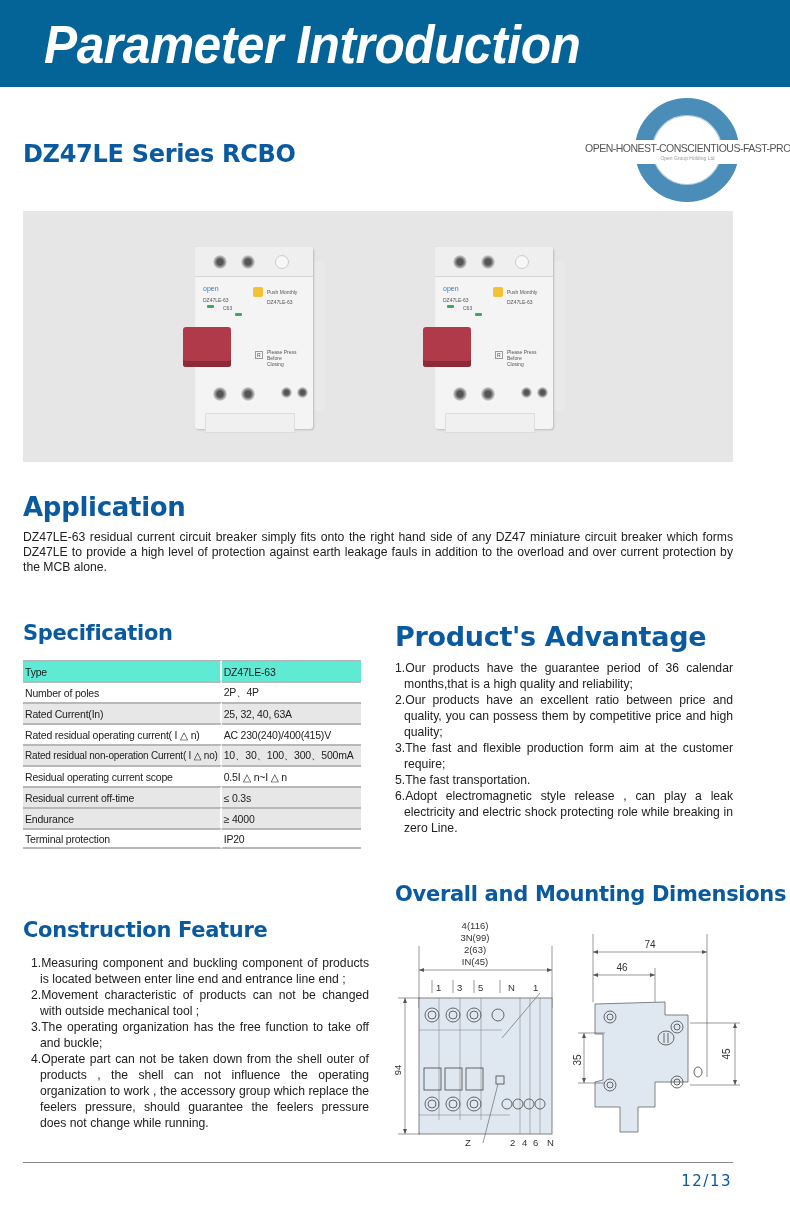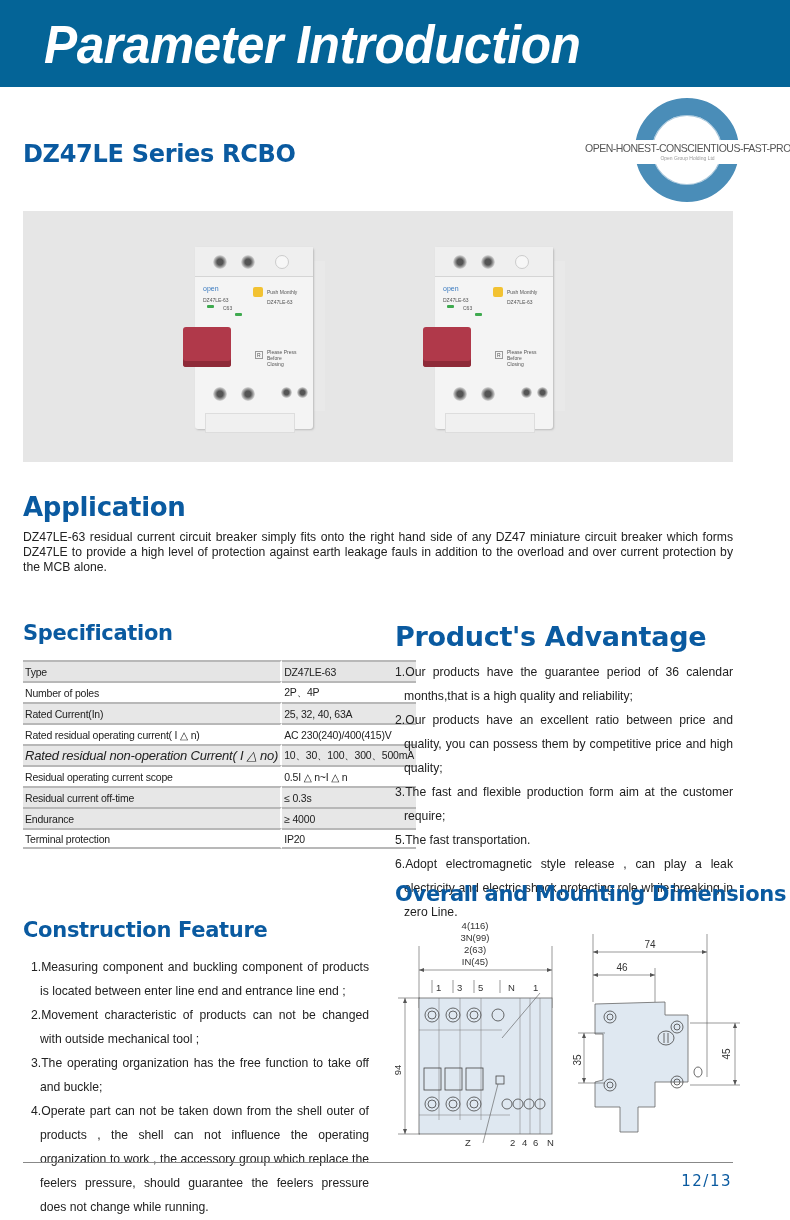--- a/index.html
+++ b/index.html
@@ -32,27 +32,27 @@
 
     .app-text { position: absolute; left: 23px; top: 530px; width: 710px; font-size: 12.2px; line-height: 15px; color: #222; text-align: justify; }
     .application-title { left: 23px; top: 492px; font-size: 26px; }
 
     .spec-title { left: 23px; top: 621px; font-size: 21px; }
     .spec-table { position: absolute; left: 23px; top: 660px; width: 338px; border-collapse: separate; border-spacing: 0; font-size: 10.5px; color: #222; }
     .spec-table td { height: 21px; padding: 0 2px; border-top: 2px solid #b8b8b8; white-space: nowrap; letter-spacing: -0.2px; }
     .spec-table tr:last-child td { border-bottom: 2px solid #b8b8b8; }
     .spec-table td.c1 { width: 197px; border-right: 2px solid #fff; }
     .spec-table td.c2 { width: 141px; }
-    .spec-table tr.head td { background: #e5e5e5; }
+    .spec-table tr.head td { background: #5eead4; }
     .spec-table tr.alt td { background: #e7e7e7; }
     .spec-table tr.plain td { background: #ffffff; }
-    .small { font-size: 13px; letter-spacing: -0.4px; font-style: italic; }
+    .small { font-size: 10px; letter-spacing: -0.4px; }
 
     .adv-title { left: 395px; top: 621px; font-size: 27px; }
-    .list { position: absolute; font-size: 12.2px; line-height: 24px; color: #222; }
+    .list { position: absolute; font-size: 12.2px; line-height: 16px; color: #222; }
     .list li { list-style: none; padding-left: 9px; text-indent: -9px; text-align: justify; }
     .adv-list { left: 395px; top: 660px; width: 338px; }
 
     .cons-title { left: 23px; top: 918px; font-size: 21px; }
     .cons-list { left: 23px; top: 955px; width: 338px; margin-left: 8px; }
 
     .dim-title { left: 395px; top: 882px; font-size: 21px; }
     .dim-front { position: absolute; left: 390px; top: 918px; width: 175px; height: 230px; }
     .dim-side { position: absolute; left: 570px; top: 932px; width: 170px; height: 210px; }
 

